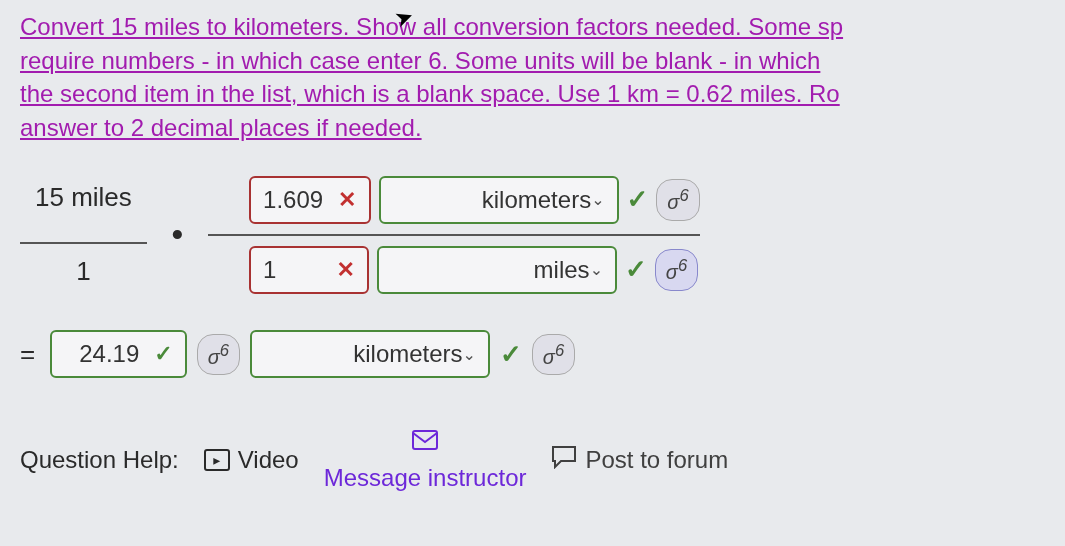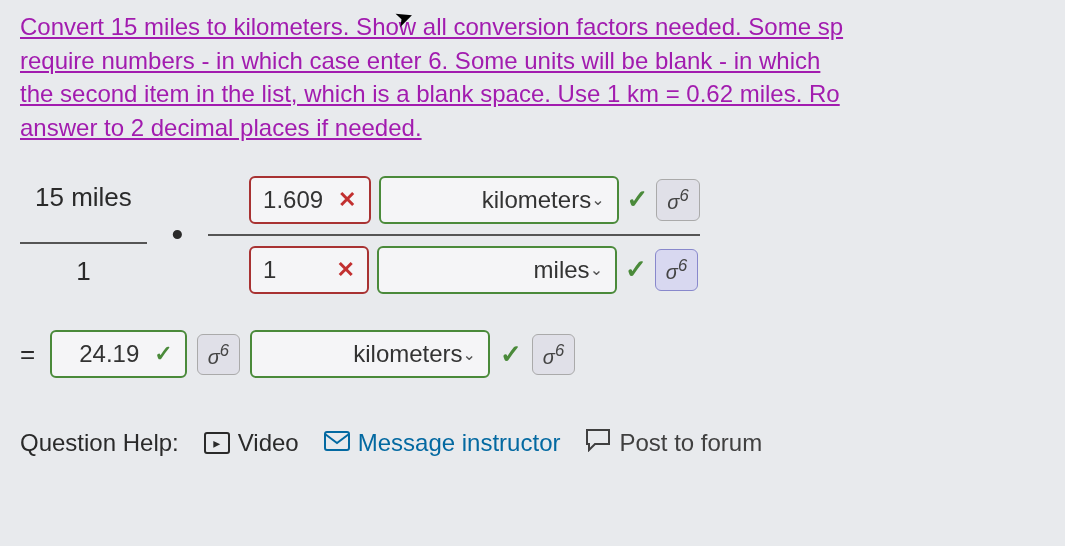--- a/index.html
+++ b/index.html
@@ -107,21 +107,21 @@
       color: #555;
       font-size: 16px;
     }
     .check-inline {
       color: #4a8a3a;
       font-size: 26px;
       font-weight: bold;
     }
     .sigma-btn {
       border: 1px solid #aaa;
-      border-radius: 6px;
+      border-radius: 16px;
       padding: 6px 10px;
       background: #e0e0e8;
       font-size: 20px;
       color: #444;
       cursor: pointer;
       font-style: italic;
     }
     .sigma-btn.highlighted {
       background: #d8d8f0;
       border-color: #8888cc;
@@ -144,21 +144,21 @@
       font-size: 24px;
       color: #2a2a2a;
       margin-top: 50px;
     }
     .help-link {
       display: flex;
       align-items: center;
       gap: 8px;
       cursor: pointer;
     }
-    .help-link.msg { color: #0369a1; }
+    .help-link.msg { color: #6d28d9; flex-direction: column; }
     .help-link.forum { color: #404040; }
     .icon-box {
       display: inline-flex;
       align-items: center;
       justify-content: center;
       width: 26px;
       height: 22px;
       border: 2px solid currentColor;
       border-radius: 3px;
       font-size: 14px;

